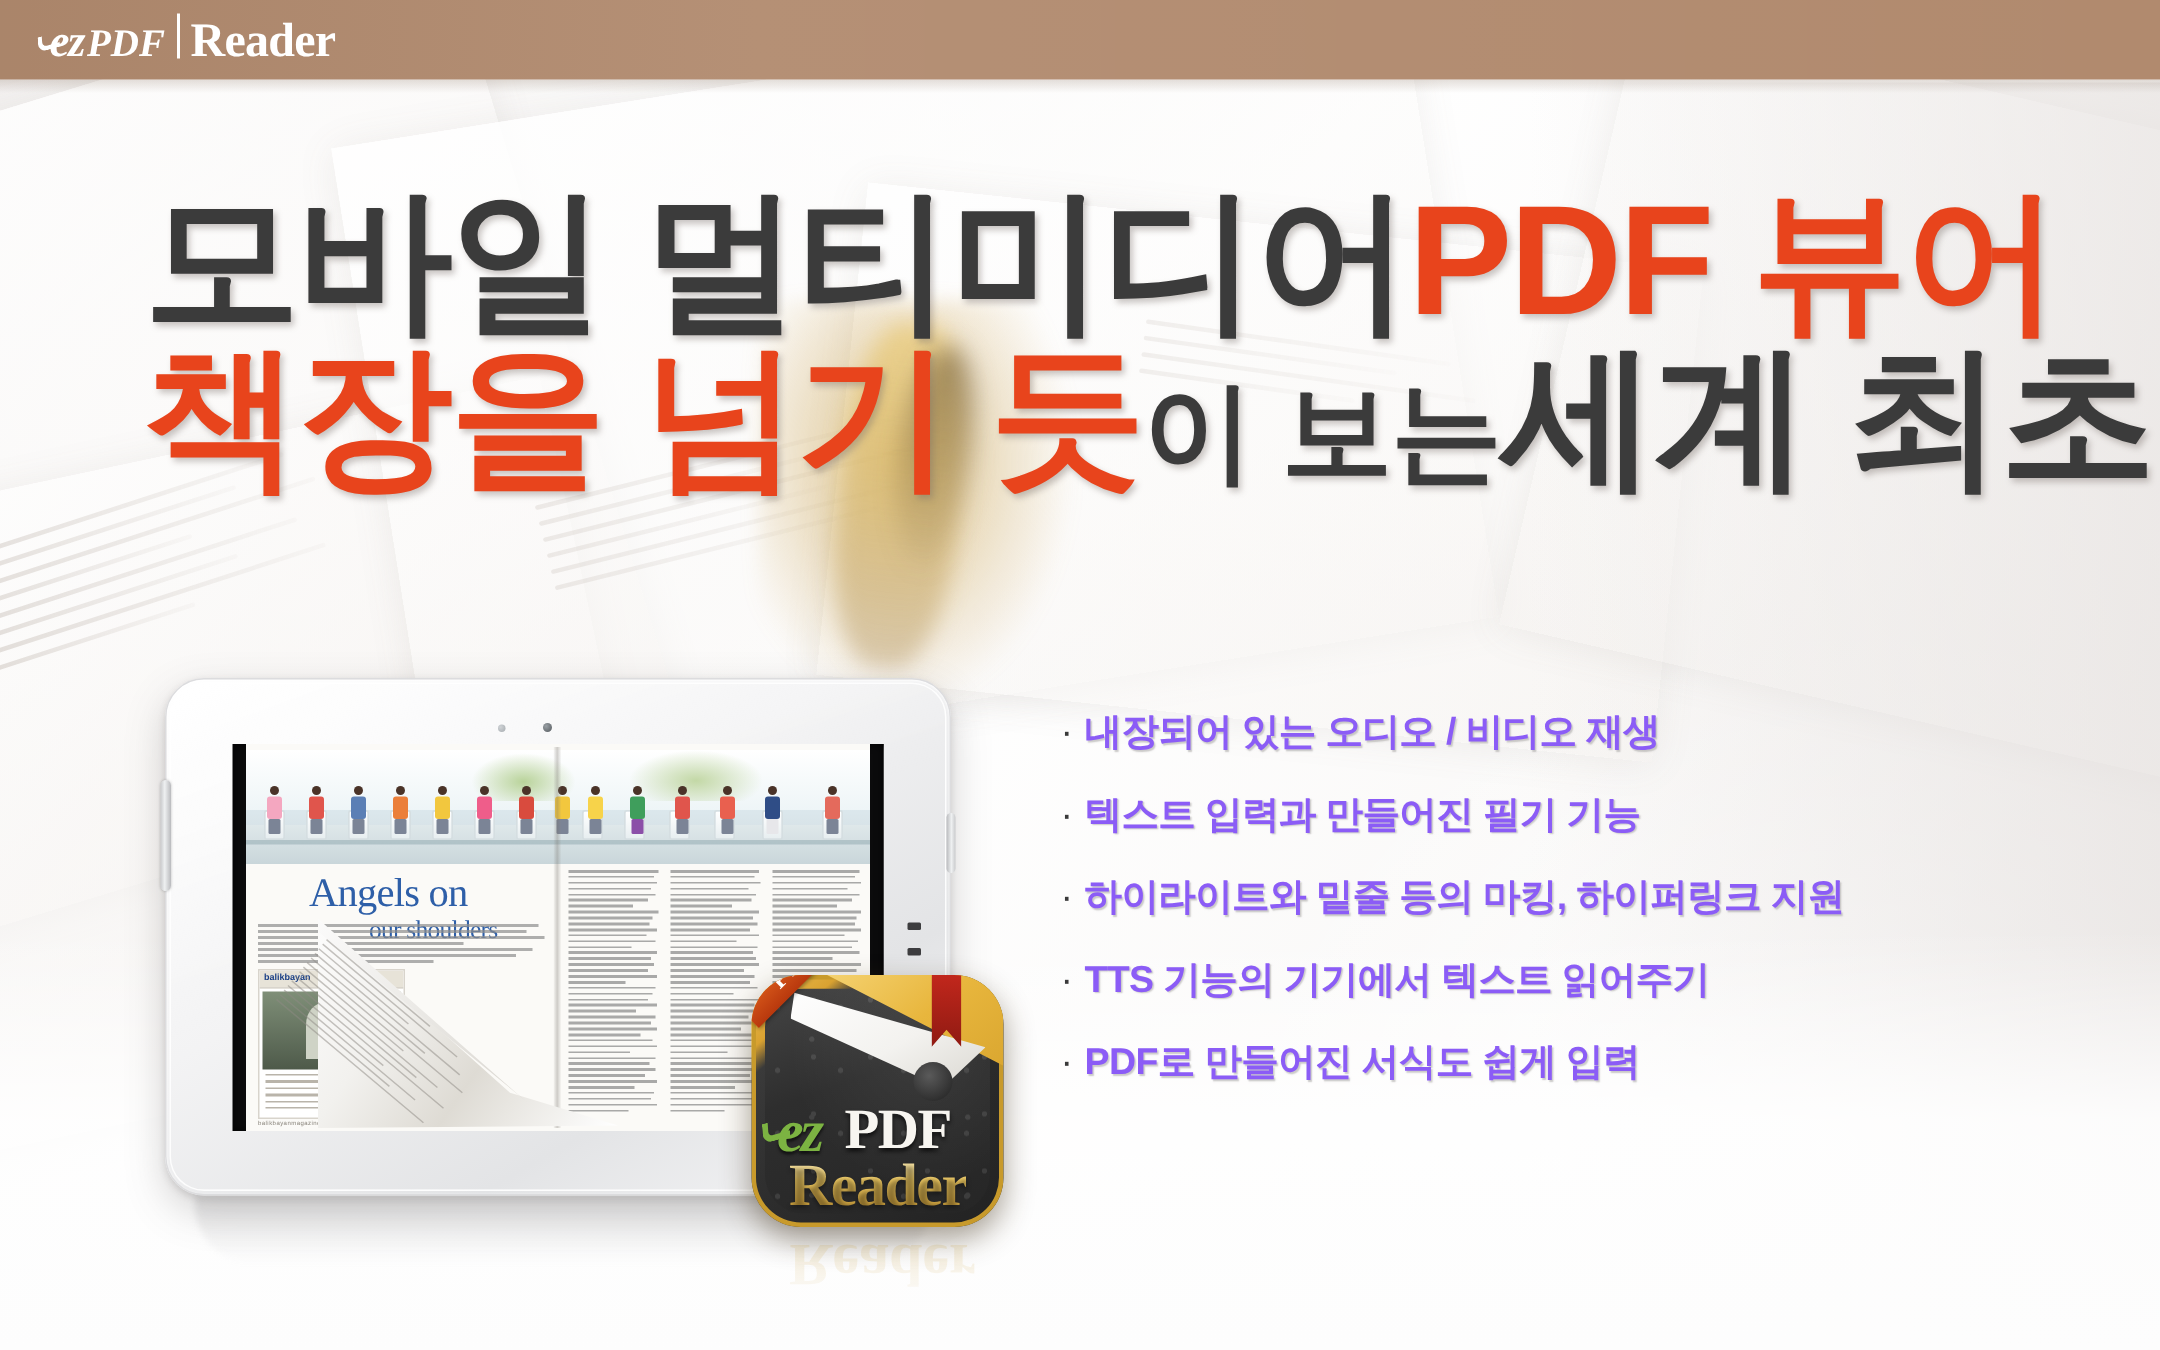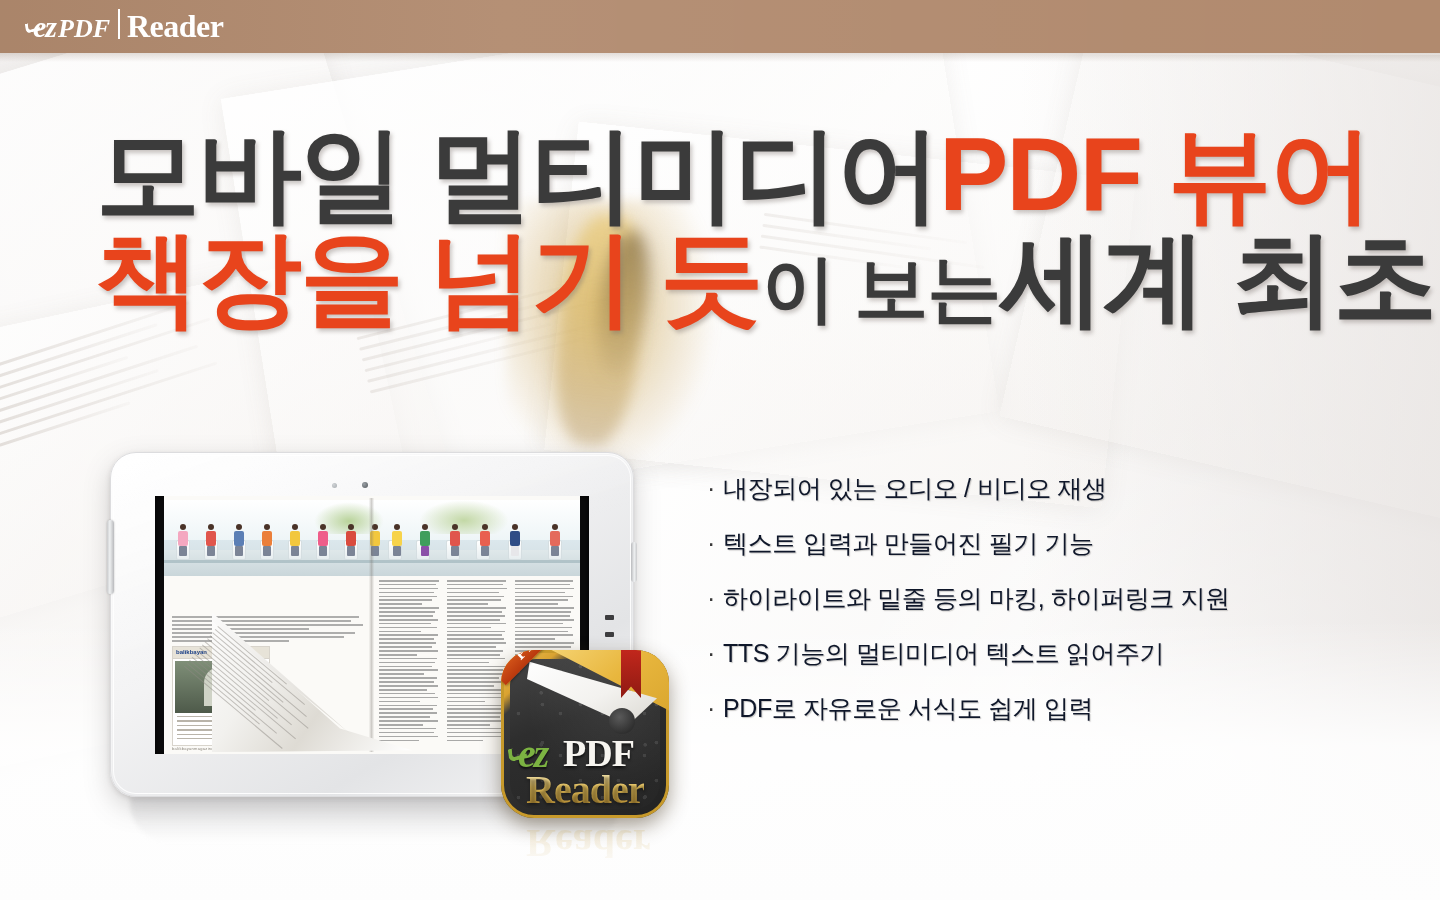--- a/index.html
+++ b/index.html
@@ -406,21 +406,21 @@
     position:absolute; left:705px; top:473px; width:660px; z-index:30;
   }
   .feat{
     display:flex; align-items:flex-start; margin-bottom:25px; white-space:nowrap;
   }
   .feat .dot{
     width:18px; flex:0 0 18px; color:#3a3a3a; font-size:25px; line-height:30px;
     text-align:left; padding-left:2px;
   }
   .feat .txt{
-    font-size:25px; font-weight:normal; color:#0f172a; line-height:30px;
+    font-size:25px; font-weight:bold; color:#8b5cf6; line-height:30px;
     letter-spacing:-.4px;
     text-shadow:1px 1px 1px rgba(160,158,156,.55);
   }
   .footnote{
     position:absolute; left:705px; top:772px; width:645px; text-align:right;
     font-size:26px; color:#8c4a38; letter-spacing:0px; z-index:30; white-space:nowrap;
   }
 </style>
 </head>
 <body>
@@ -592,20 +592,24 @@
               <div class="body" style="background:#2f4d86"></div>
               <div class="legs" style="background:#e7e7ea"></div>
             </div>
           <div class="kid" style="left:386px">
               <div class="head"></div>
               <div class="body" style="background:#e46a5c"></div>
               <div class="legs"></div>
             </div>
         </div>
 
+        <div class="mag-title">
+          <span>Angels on</span>
+          <span class="sub">our shoulders</span>
+        </div>
 
         <div class="gutter"></div>
 
         <div class="mag-left-text">
           <i style="width:96%"></i>
             <i style="width:92%"></i>
             <i style="width:98%"></i>
             <i style="width:70%"></i>
           <i style="width:94%"></i>
             <i style="width:88%"></i>
@@ -810,22 +814,22 @@
     <div class="feat">
       <span class="dot">·</span>
       <span class="txt">텍스트 입력과 만들어진 필기 기능</span>
     </div>
     <div class="feat">
       <span class="dot">·</span>
       <span class="txt">하이라이트와 밑줄 등의 마킹, 하이퍼링크 지원</span>
     </div>
     <div class="feat">
       <span class="dot">·</span>
-      <span class="txt">TTS 기능의 멀티미디어 텍스트 읽어주기</span>
+      <span class="txt">TTS 기능의 기기에서 텍스트 읽어주기</span>
     </div>
     <div class="feat">
       <span class="dot">·</span>
-      <span class="txt">PDF로 자유로운 서식도 쉽게 입력</span>
+      <span class="txt">PDF로 만들어진 서식도 쉽게 입력</span>
     </div>
   </div>
 
 
 </div>
 
 </body></html>

